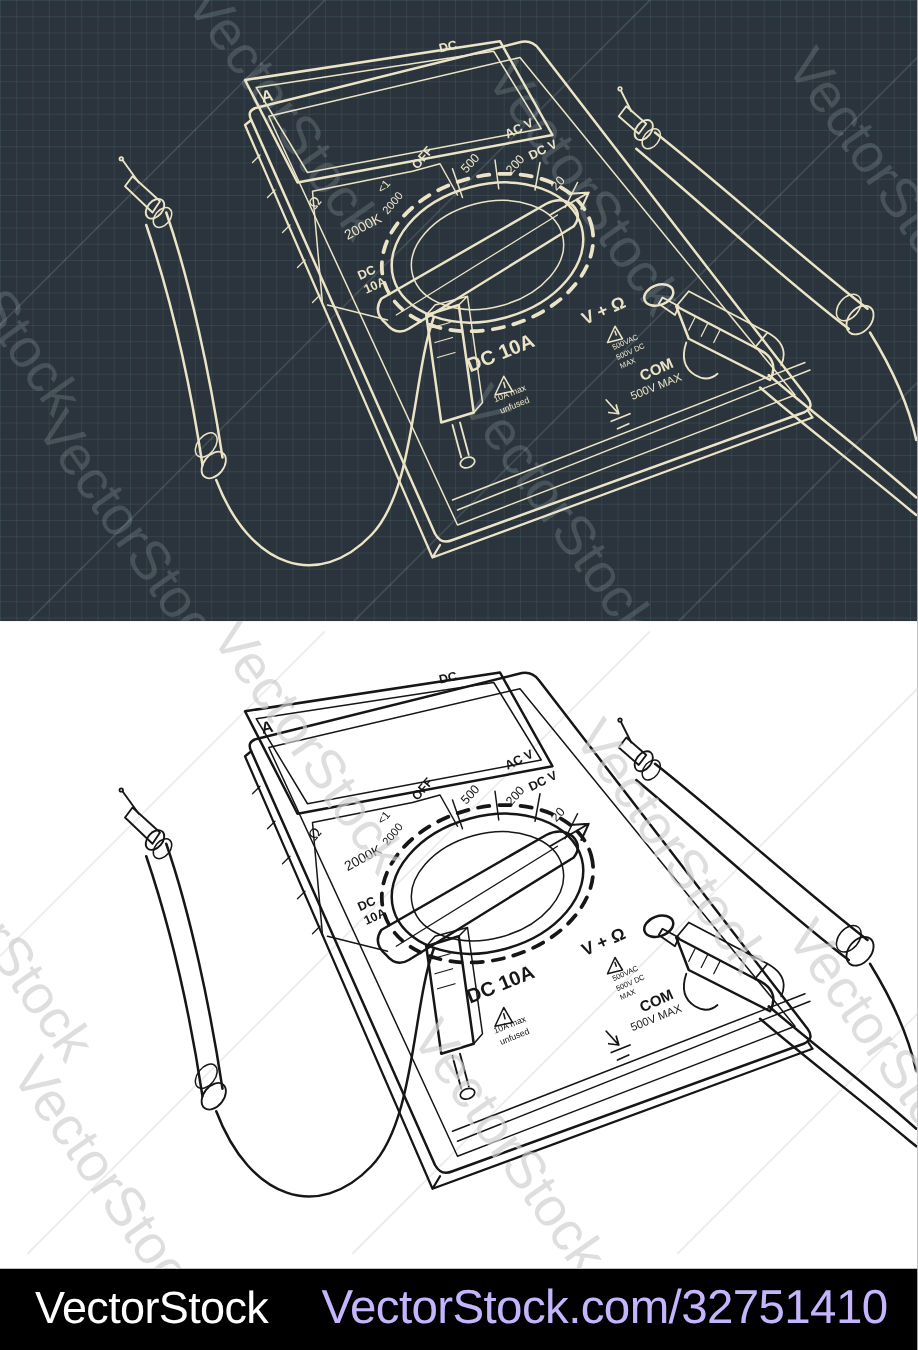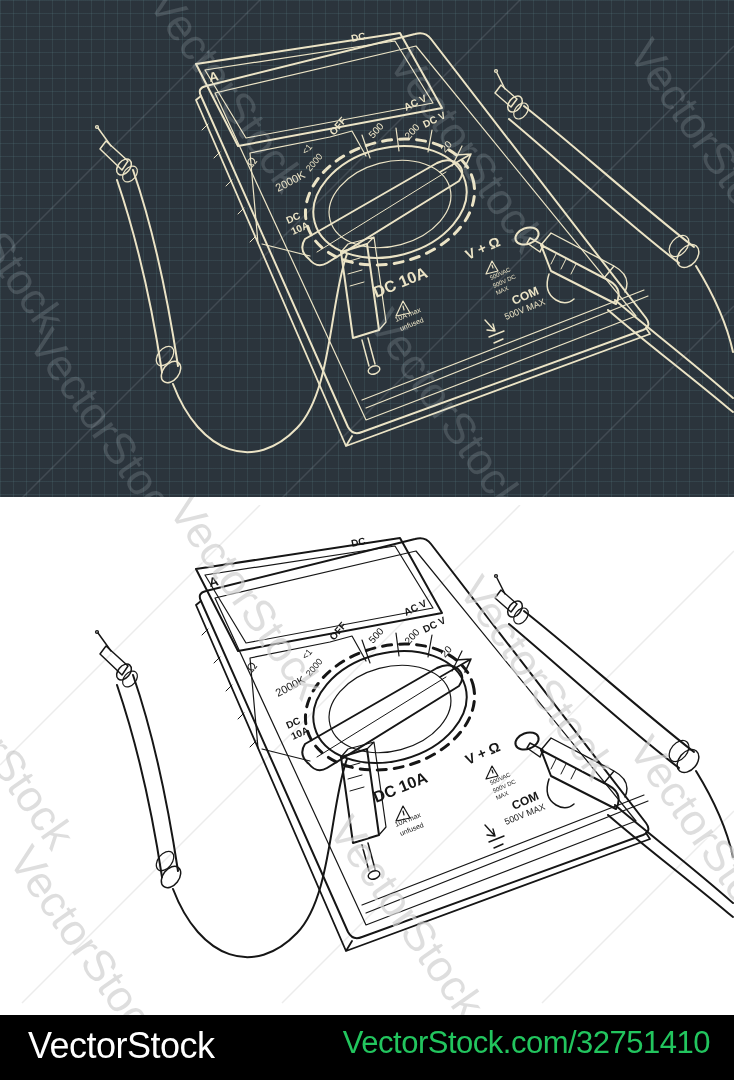--- a/index.html
+++ b/index.html
@@ -18,21 +18,21 @@
   .panel-light .drawing-svg{top:8px;}
   .wm{position:absolute;font-size:44px;font-weight:400;white-space:nowrap;
       transform:rotate(55deg);transform-origin:0 0;pointer-events:none;z-index:5;}
   .panel-dark .wm{color:rgba(215,225,230,.17);}
   .panel-light .wm{color:rgba(90,90,90,.20);text-shadow:1px 1px 0 rgba(255,255,255,.6);}
   .streak{stroke:var(--streak);stroke-width:1.5;}
   #footer{position:relative;width:734px;height:65px;background:#000;
           display:flex;justify-content:space-between;align-items:flex-start;
           padding:10px 24px 0 28px;box-sizing:border-box;}
   #footer .brand{color:#fff;font-size:36px;letter-spacing:-.5px;}
-  #footer .url{color:#22c55e;font-size:31px;letter-spacing:-.5px;}
+  #footer .url{color:#c4b5fd;font-size:38px;letter-spacing:-.5px;}
   text{stroke:none;}
 </style>
 </head>
 <body>
 
 <svg width="0" height="0" style="position:absolute">
 <defs>
   <g id="mm-drawing" stroke="currentColor" fill="none" stroke-width="2" stroke-linecap="round" stroke-linejoin="round" font-family="Liberation Sans, sans-serif">
 
     <g>

